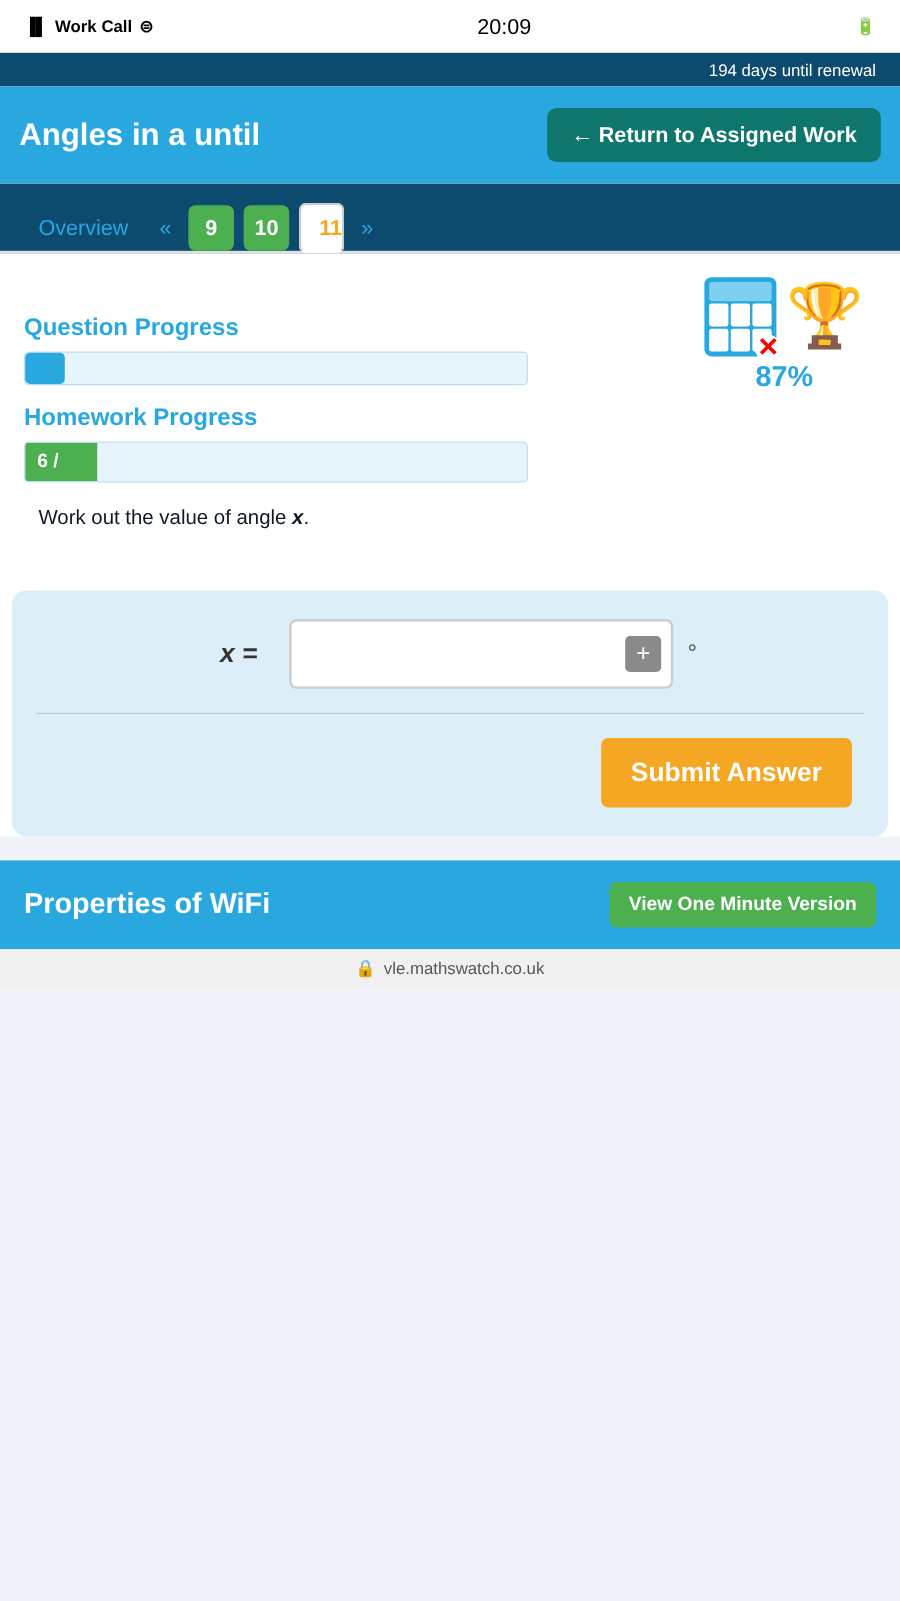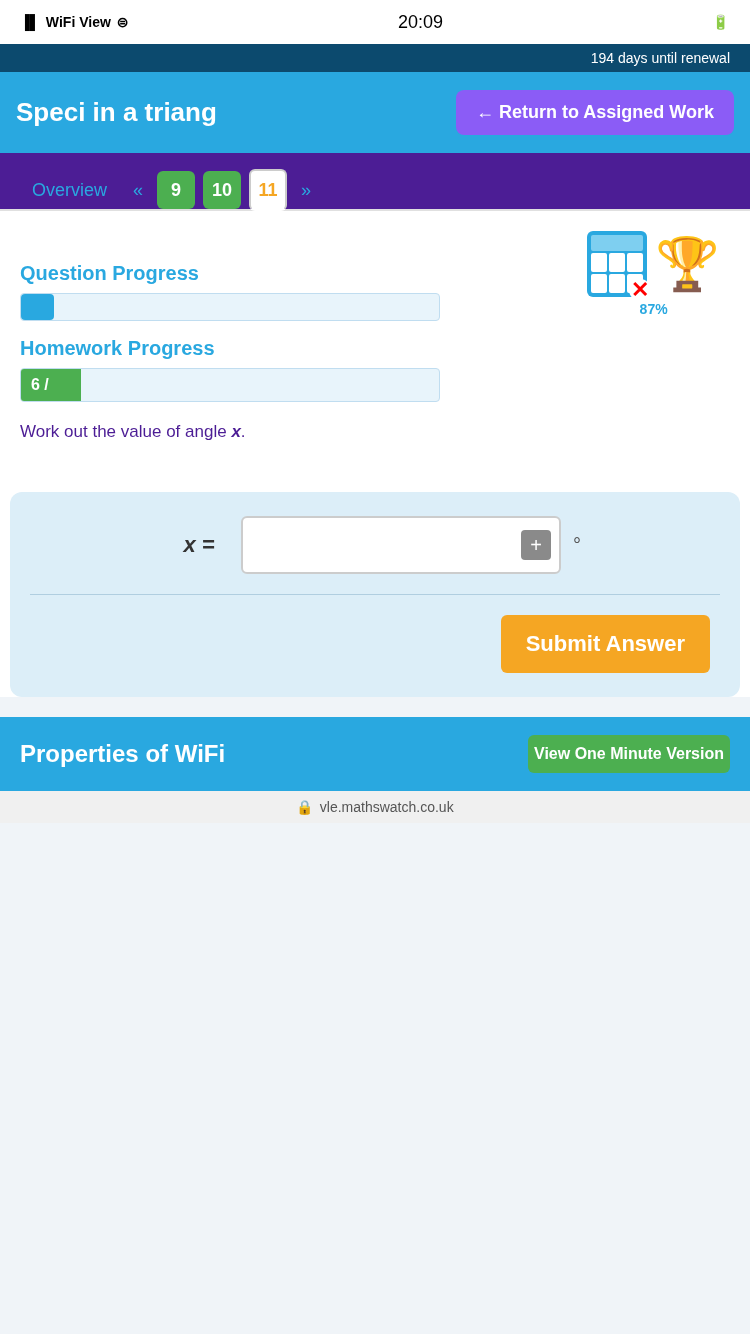--- a/index.html
+++ b/index.html
@@ -46,21 +46,21 @@
       justify-content: space-between;
       min-height: 80px;
     }
     .header-title {
       color: white;
       font-size: 26px;
       font-weight: bold;
       flex: 1;
     }
     .return-btn {
-      background: #8b5cf6;
+      background: #0f766e;
       color: white;
       border: none;
       border-radius: 8px;
       padding: 12px 20px;
       font-size: 18px;
       font-weight: bold;
       cursor: pointer;
       display: flex;
       align-items: center;
       gap: 8px;
@@ -69,21 +69,21 @@
 
     
     .main-content {
       background: white;
       margin: 0;
       padding: 0;
     }
 
     
     .tabs-bar {
-      background: #4c1d95;
+      background: #0c4a6e;
       padding: 16px 20px 0 20px;
       display: flex;
       align-items: flex-end;
       gap: 8px;
       border-bottom: 2px solid #e0e0e0;
     }
     .tab-overview {
       color: #29a8e0;
       font-size: 18px;
       padding: 8px 12px;
@@ -109,20 +109,21 @@
       font-weight: bold;
       cursor: pointer;
     }
     .tab-num.active {
       background: white;
       color: #f5a623;
       border: 2px solid #ccc;
       border-bottom: 2px solid white;
       margin-bottom: -2px;
       height: 42px;
+      justify-content: flex-end;
     }
 
     
     .progress-section {
       padding: 20px 20px 10px 20px;
       display: flex;
       align-items: flex-start;
       justify-content: space-between;
     }
     .progress-left { flex: 1; }
@@ -183,21 +184,21 @@
       gap: 4px;
       padding-right: 10px;
     }
     .icons-row {
       display: flex;
       gap: 8px;
       align-items: center;
     }
     .percent-text {
       color: #29a8e0;
-      font-size: 14px;
+      font-size: 24px;
       font-weight: bold;
     }
 
     
     .calc-icon {
       width: 60px;
       height: 66px;
       background: #29a8e0;
       border-radius: 6px;
       display: flex;
@@ -243,22 +244,23 @@
       font-size: 52px;
       line-height: 1;
     }
 
     
     .question-section {
       padding: 10px 20px 20px 20px;
     }
     .question-text {
       font-size: 17px;
-      color: #4c1d95;
+      color: #0f172a;
       margin-bottom: 10px;
+      margin-left: 12px;
     }
     .question-text em {
       font-style: italic;
       font-weight: bold;
     }
     .diagram-area {
       display: flex;
       justify-content: center;
       padding: 10px 0 20px 60px;
     }
@@ -354,21 +356,21 @@
     .bottom-title {
       color: white;
       font-size: 24px;
       font-weight: bold;
     }
     .one-minute-btn {
       background: #4caf50;
       color: white;
       border: none;
       border-radius: 6px;
-      padding: 10px 6px;
+      padding: 10px 16px;
       font-size: 16px;
       font-weight: bold;
       cursor: pointer;
     }
 
     
     .url-bar {
       background: #f0f0f0;
       text-align: center;
       padding: 8px;
@@ -379,35 +381,35 @@
       justify-content: center;
       gap: 6px;
     }
   </style>
 </head>
 <body>
 
 <div class="status-bar">
   <div class="status-left">
     <span>▐▌</span>
-    <span>WiFi View</span>
+    <span>Work Call</span>
     <span>⊜</span>
   </div>
   <div class="status-center">20:09</div>
   <div class="status-right">
     <span>🔋</span>
   </div>
 </div>
 
 <div class="renewal-banner">
   <span>194 days until renewal</span>
 </div>
 
 <div class="header">
-  <div class="header-title">Speci in a triang</div>
+  <div class="header-title">Angles in a until</div>
   <button class="return-btn">← Return to Assigned Work</button>
 </div>
 
 <div class="main-content">
 
   <div class="tabs-bar">
     <div class="tab-overview">Overview</div>
     <div class="tab-nav">«</div>
     <div class="tab-num">
       <span>9</span>

